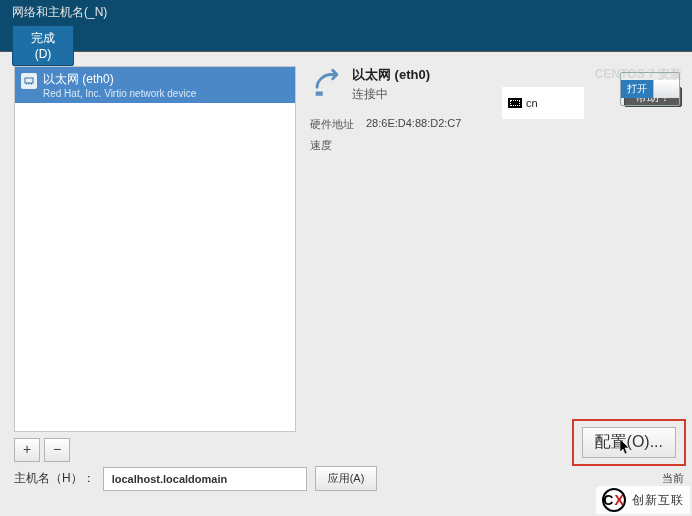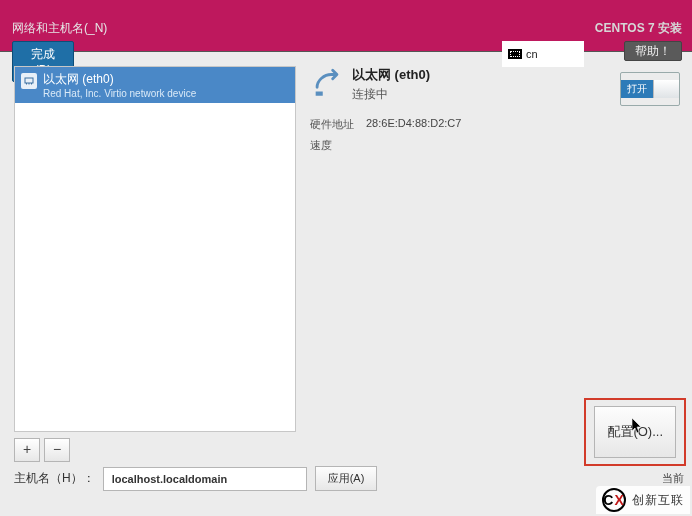--- a/index.html
+++ b/index.html
@@ -1,47 +1,48 @@
 <!DOCTYPE html>
 <html><head>
 <meta charset="utf-8">
 <style>
   * { box-sizing: border-box; margin: 0; padding: 0; font-family: "Microsoft YaHei", "SimSun", Arial, sans-serif; }
   html, body { width: 692px; height: 516px; overflow: hidden; background: #ececec; }
 
   
   .hdr {
-    background: #be185d;
+    background: #0c4a6e;
     color: #d6d6d6;
     height: 52px;
-    padding: 20px 10px 0 12px;
+    padding: 4px 10px 0 12px;
     display: flex;
     justify-content: space-between;
     border-bottom: 1px solid #555;
+    flex-direction: column;
   }
   .hdr-left { display: flex; flex-direction: column; }
   .hdr-title { font-size: 12px; color: #e6e6e6; margin-bottom: 4px; }
   .btn-done {
     display: inline-block;
     background: #1f6fa7;
     border: 1px solid #0d4d78;
     color: #fff;
     font-size: 12px;
     padding: 4px 14px;
     border-radius: 2px;
     width: 62px;
     text-align: center;
   }
   .hdr-right { display: flex; flex-direction: column; align-items: flex-end; }
   .hdr-install { font-size: 12px; color: #d6d6d6; margin-bottom: 4px; font-weight: bold; }
   .hdr-controls { display: flex; gap: 6px; }
   .kb-box {
     background: #fff; color: #222; font-size: 11px;
     padding: 2px 6px; display: flex; align-items: center; gap: 4px;
-    width: 82px; height: 26px;
+    width: 82px; height: 32px;
   }
   .kb-ico {
     width: 14px; height: 10px; background: #000; display: inline-block; position: relative;
   }
   .kb-ico::after { content: ""; position: absolute; inset: 2px; border: 1px dotted #fff; }
   .btn-help {
     background: #5a5a5a; color: #eee; font-size: 12px;
     padding: 2px 10px; border: 1px solid #444; border-radius: 2px;
     height: 20px; line-height: 15px; margin-left: 34px;
   }
@@ -113,22 +114,22 @@
   .kv .v { color: #444; }
 
   .config-wrap {
     position: absolute; right: -6px; bottom: -4px;
     border: 2px solid #d23b2a;
     padding: 6px 8px;
   }
   .btn-config {
     background: linear-gradient(#fdfdfd,#e7e7e7);
     border: 1px solid #b5b5b5;
-    font-size: 13px; color: #333;
-    padding: 16px 12px;
+    font-size: 16px; color: #333;
+    padding: 4px 12px;
     position: relative;
   }
   .cursor {
     position: absolute; left: 46px; top: 18px;
     width: 12px; height: 16px; pointer-events: none;
   }
   .cursor svg { width: 12px; height: 16px; }
 
   
   .footer {

